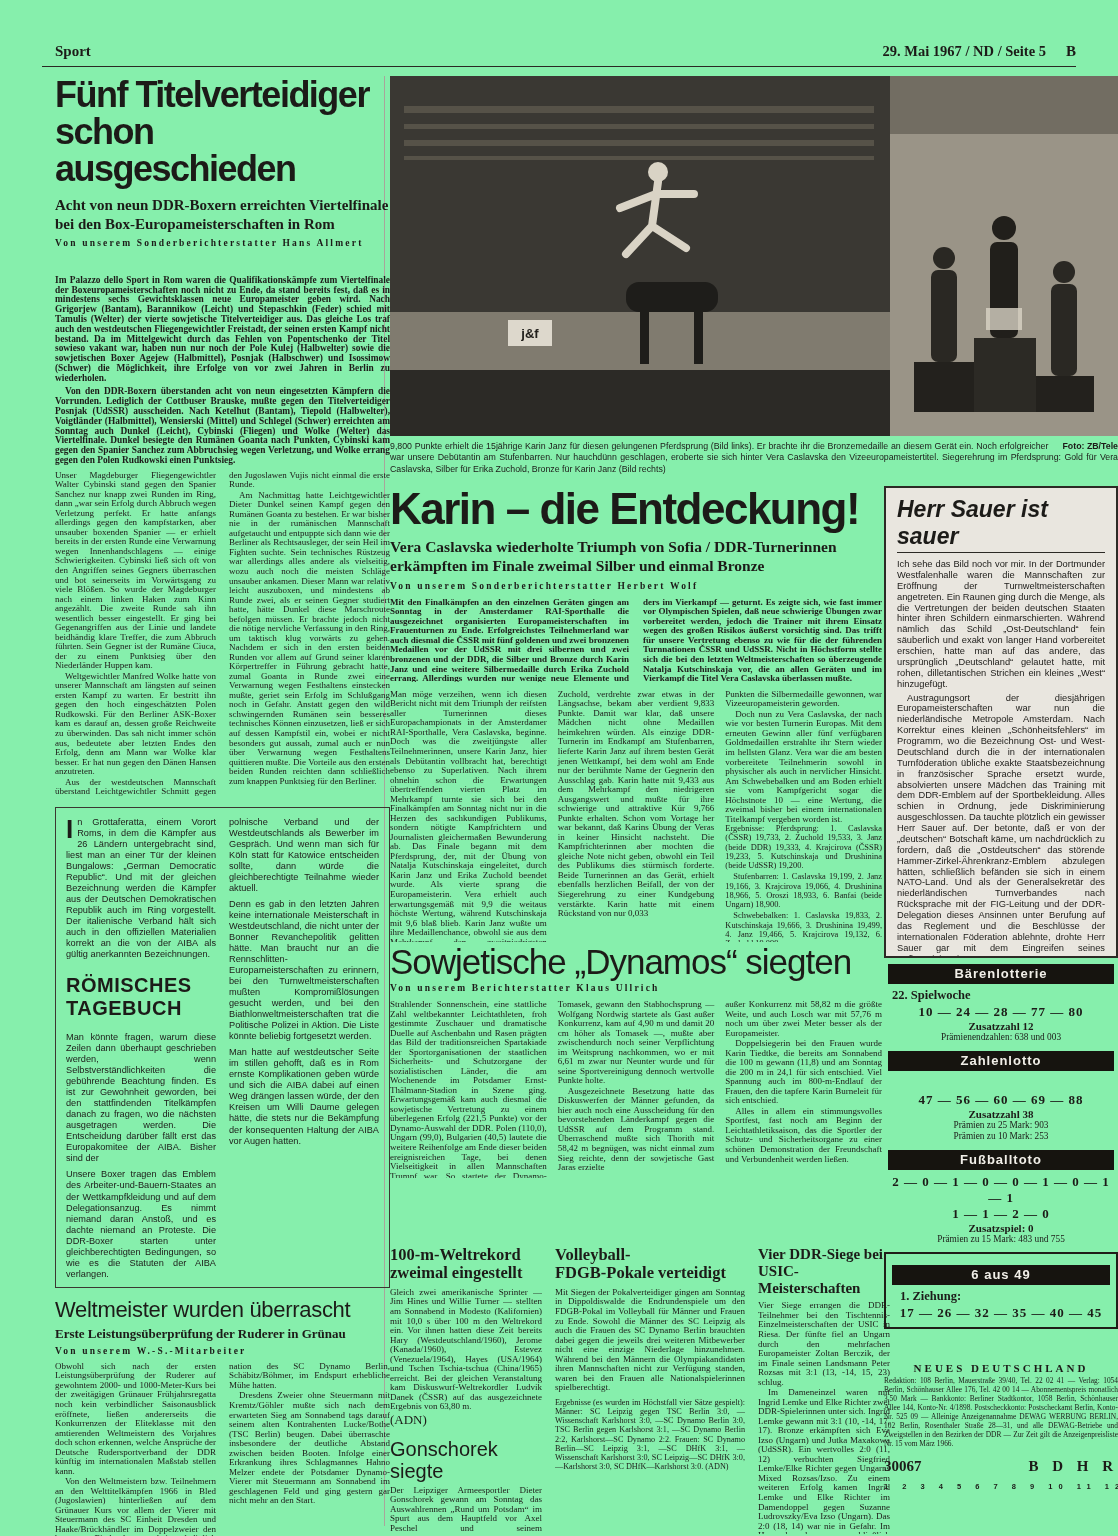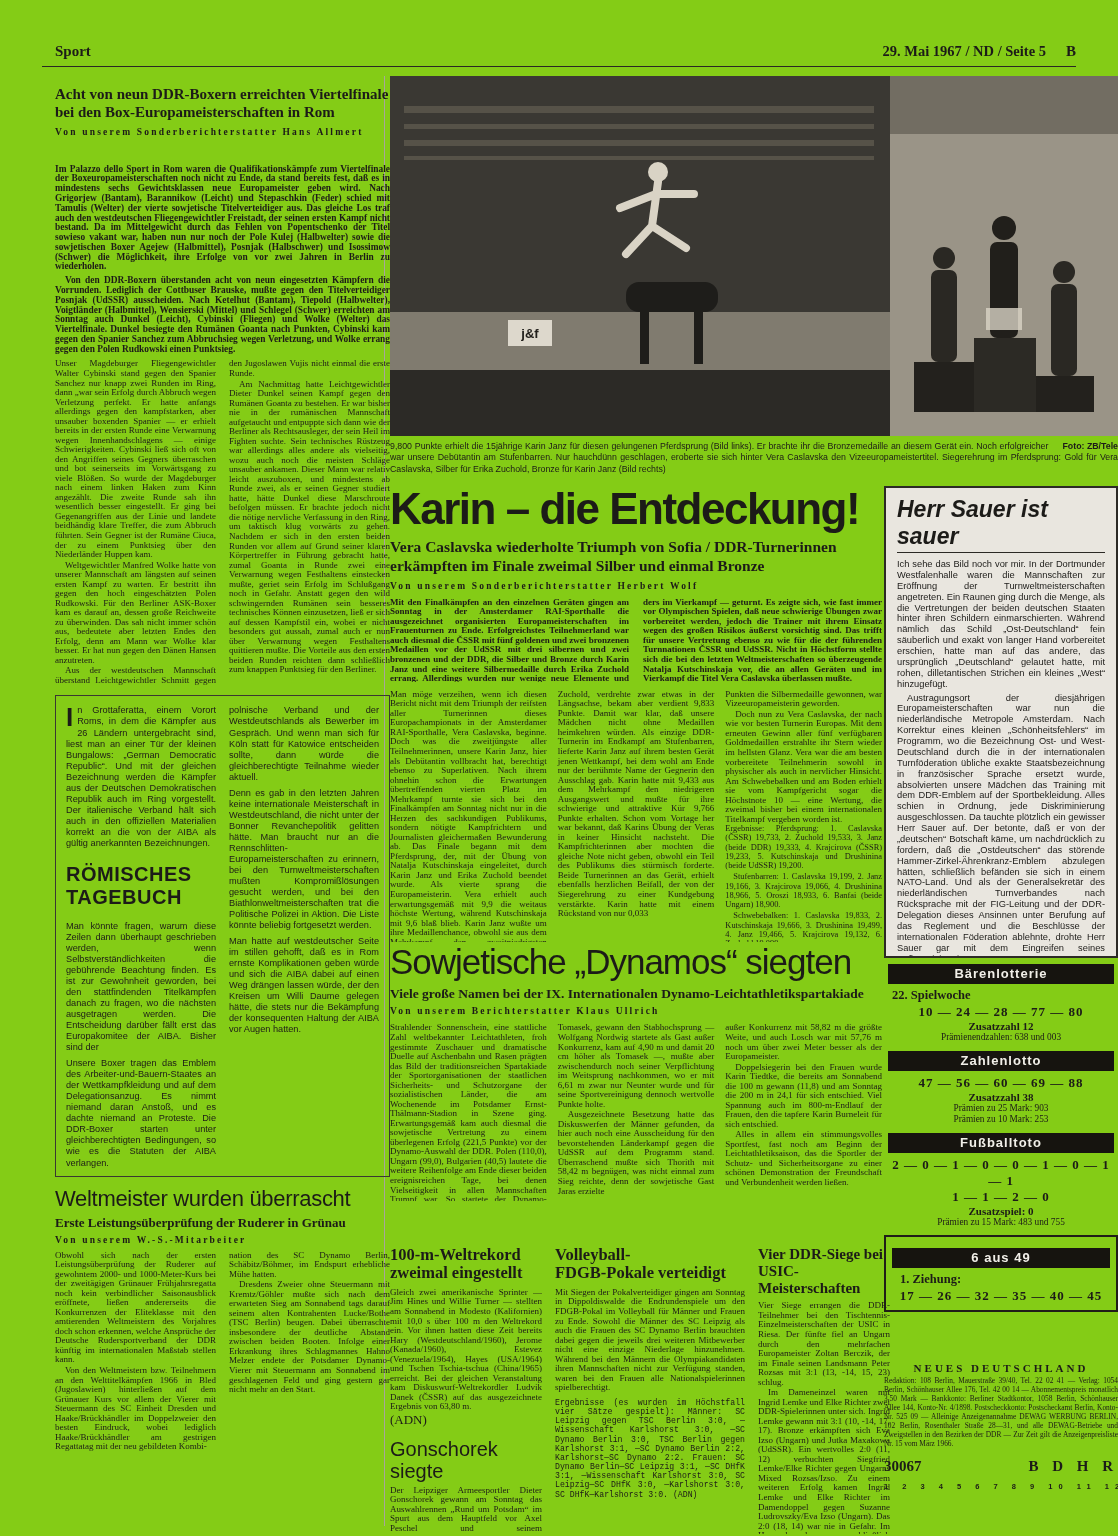--- a/index.html
+++ b/index.html
@@ -1,16 +1,16 @@
 <!DOCTYPE html>
 <html><head>
 <meta charset="utf-8">
 <style>
   html,body{margin:0;padding:0;background:#b0aca3;}
-  .page{position:relative;width:1118px;height:1536px;margin:0 auto;background:#84cc16;
+  .page{position:relative;width:1118px;height:1536px;margin:0 auto;background:#86efac;
         color:#1c1b18;overflow:hidden;font-family:"Liberation Serif",serif;}
   .page *{box-sizing:border-box;}
 
   
   .masthead{position:absolute;left:55px;right:42px;top:42px;height:22px;
             display:flex;justify-content:space-between;align-items:baseline;}
   .masthead .sec{font:bold 15px "Liberation Serif",serif;}
   .masthead .dat{font:bold 14.5px "Liberation Serif",serif;}
   .masthead .ed{font:bold 15px "Liberation Serif",serif;margin-left:16px;}
   .headrule{position:absolute;left:42px;right:42px;top:66px;border-top:1.5px solid #2a2823;}
@@ -76,21 +76,21 @@
   .dyn-by{margin:4px 0 7px;}
   .dyn-body{display:flex;gap:11px;height:178px;overflow:hidden;}
   .dyn-body > div{flex:1;}
 
   
   .bottomrow{position:absolute;left:390px;top:1246px;width:500px;height:288px;display:flex;gap:13px;overflow:hidden;}
   .b1{width:152px;} .b2{width:190px;} .b3{width:132px;}
   .brow-hl{font:bold 16.5px/1.12 "Liberation Serif",serif;margin-bottom:5px;}
   .brow-hl2{font:400 20px/1.1 "Liberation Sans",sans-serif;margin:10px 0 4px;}
   .adn{text-align:left;font-size:13px;}
-  .resultsmall p{font-size:8.2px;line-height:1.12;text-align:justify;font-family:Liberation Mono, monospace;}
+  .resultsmall p{font-size:8.2px;line-height:1.12;text-align:justify;}
 
   
   .sidebar{position:absolute;left:884px;top:964px;width:234px;height:394px;overflow:hidden;}
   .lbar{background:#16140f;color:#f1efe8;font:bold 13px "Liberation Sans",sans-serif;
         text-align:center;padding:2px 0 3px;letter-spacing:1px;margin:0 4px;}
   .lweek{font:bold 12.5px "Liberation Serif",serif;margin:4px 0 1px 8px;}
   .lnums{font:bold 13px "Liberation Serif",serif;text-align:center;letter-spacing:1px;}
   .lzus{font:bold 11px "Liberation Serif",serif;text-align:center;}
   .lpra{font:9.3px "Liberation Serif",serif;text-align:center;line-height:1.25;}
   .lsec{margin-bottom:7px;}
@@ -117,20 +117,21 @@
     <span class="sec">Sport</span>
     <span>
       <span class="dat">29. Mai 1967 / ND / Seite 5</span>
       <span class="ed">B</span>
     </span>
   </div>
   <div class="headrule"></div>
   <div class="vrule" style="left:384px;"></div>
 
   <div class="leftblock">
+    <h1 class="box-hl">Fünf Titelverteidiger schon ausgeschieden</h1>
     <div class="subhead box-sub">Acht von neun DDR-Boxern erreichten Viertelfinale bei den Box-Europameisterschaften in Rom</div>
     <div class="byline box-by">Von unserem Sonderberichterstatter Hans Allmert</div>
     <div class="lead">
         <p>Im Palazzo dello Sport in Rom waren die Qualifikationskämpfe zum Viertelfinale der Boxeuropameisterschaften noch nicht zu Ende, da stand bereits fest, daß es in mindestens sechs Gewichtsklassen neue Europameister geben wird. Nach Grigorjew (Bantam), Barannikow (Leicht) und Stepaschkin (Feder) schied mit Tamulis (Welter) der vierte sowjetische Titelverteidiger aus. Das gleiche Los traf auch den westdeutschen Fliegengewichtler Freistadt, der seinen ersten Kampf nicht bestand. Da im Mittelgewicht durch das Fehlen von Popentschenko der Titel sowieso vakant war, haben nun nur noch der Pole Kulej (Halbwelter) sowie die sowjetischen Boxer Agejew (Halbmittel), Posnjak (Halbschwer) und Isossimow (Schwer) die Möglichkeit, ihre Erfolge von vor zwei Jahren in Berlin zu wiederholen.</p>
         <p>Von den DDR-Boxern überstanden acht von neun eingesetzten Kämpfern die Vorrunden. Lediglich der Cottbuser Brauske, mußte gegen den Titelverteidiger Posnjak (UdSSR) ausscheiden. Nach Ketelhut (Bantam), Tiepold (Halbwelter), Voigtländer (Halbmittel), Wensierski (Mittel) und Schlegel (Schwer) erreichten am Sonntag auch Dunkel (Leicht), Cybinski (Fliegen) und Wolke (Welter) das Viertelfinale. Dunkel besiegte den Rumänen Goanta nach Punkten, Cybinski kam gegen den Spanier Sanchez zum Abbruchsieg wegen Verletzung, und Wolke errang gegen den Polen Rudkowski einen Punktsieg.</p>
       </div>
     <div class="twocol bodycol">
         <p>Unser Magdeburger Fliegengewichtler Walter Cybinski stand gegen den Spanier Sanchez nur knapp zwei Runden im Ring, dann „war sein Erfolg durch Abbruch wegen Verletzung perfekt. Er hatte anfangs allerdings gegen den kampfstarken, aber unsauber boxenden Spanier — er erhielt bereits in der ersten Runde eine Verwarnung wegen Innenhandschlagens — einige Schwierigkeiten. Cybinski ließ sich oft von den Angriffen seines Gegners überraschen und bot seinerseits im Vorwärtsgang zu viele Blößen. So wurde der Magdeburger nach einem linken Haken zum Kinn angezählt. Die zweite Runde sah ihn wesentlich besser eingestellt. Er ging bei Gegenangriffen aus der Linie und landete beidhändig klare Treffer, die zum Abbruch führten. Sein Gegner ist der Rumäne Ciuca, der zu einem Punktsieg über den Niederländer Huppen kam.</p>
         <p>Weltgewichtler Manfred Wolke hatte von unserer Mannschaft am längsten auf seinen ersten Kampf zu warten. Er bestritt ihn gegen den hoch eingeschätzten Polen Rudkowski. Für den Berliner ASK-Boxer kam es darauf an, dessen große Reichweite zu überwinden. Das sah nicht immer schön aus, bedeutete aber letzten Endes den Erfolg, denn am Mann war Wolke klar besser. Er hat nun gegen den Dänen Hansen anzutreten.</p>
         <p>Aus der westdeutschen Mannschaft überstand Leichtgewichtler Schmitt gegen den Jugoslawen Vujis nicht einmal die erste Runde.</p>
@@ -250,21 +251,20 @@
     <div class="sauer-t">Herr Sauer ist sauer</div>
     <div>
         <p>Ich sehe das Bild noch vor mir. In der Dortmunder Westfalenhalle waren die Mannschaften zur Eröffnung der Turnweltmeisterschaften angetreten. Ein Raunen ging durch die Menge, als die Vertretungen der beiden deutschen Staaten hinter ihren Schildern einmarschierten. Während nämlich das Schild „Ost-Deutschland“ fein säuberlich und exakt von langer Hand vorbereitet erschien, hatte man auf das andere, das ursprünglich „Deutschland“ gelautet hatte, mit rohen, dilletantischen Strichen ein kleines „West“ hinzugefügt.</p>
         <p>Austragungsort der diesjährigen Europameisterschaften war nun die niederländische Metropole Amsterdam. Nach Korrektur eines kleinen „Schönheitsfehlers“ im Programm, wo die Bezeichnung Ost- und West-Deutschland durch die in der internationalen Turnföderation übliche exakte Staatsbezeichnung in französischer Sprache ersetzt wurde, absolvierten unsere Mädchen das Training mit dem DDR-Emblem auf der Sportbekleidung. Alles schien in Ordnung, jede Diskriminierung ausgeschlossen. Da tauchte plötzlich ein gewisser Herr Sauer auf. Der betonte, daß er von der „deutschen“ Botschaft käme, um nachdrücklich zu fordern, daß die „Ostdeutschen“ das störende Hammer-Zirkel-Ährenkranz-Emblem abzulegen hätten, schließlich befänden sie sich in einem NATO-Land. Und als der Generalsekretär des niederländischen Turnverbandes nach Rücksprache mit der FIG-Leitung und der DDR-Delegation dieses Ansinnen unter Berufung auf das Reglement und die Beschlüsse der internationalen Föderation ablehnte, drohte Herr Sauer gar mit dem Eingreifen seines Außenministeriums.</p>
       </div>
     
   </div>
 
   <div class="dynamos">
     <h1 class="dyn-hl">Sowjetische „Dynamos“ siegten</h1>
-    <div class="subhead dyn-sub">Viele große Namen bei der IX. Internationalen Dynamo-Leichtathletikspartakiade</div>
     <div class="byline dyn-by">Von unserem Berichterstatter Klaus Ullrich</div>
     <div class="dyn-body bodycol">
       <div>
           <p>Strahlender Sonnenschein, eine stattliche Zahl weltbekannter Leichtathleten, froh gestimmte Zuschauer und dramatische Duelle auf Aschenbahn und Rasen prägten das Bild der traditionsreichen Spartakiade der Sportorganisationen der staatlichen Sicherheits- und Schutzorgane der sozialistischen Länder, die am Wochenende im Potsdamer Ernst-Thälmann-Stadion in Szene ging. Erwartungsgemäß kam auch diesmal die sowjetische Vertretung zu einem überlegenen Erfolg (221,5 Punkte) vor der Dynamo-Auswahl der DDR. Polen (110,0), Ungarn (99,0), Bulgarien (40,5) lautete die weitere Reihenfolge am Ende dieser beiden ereignisreichen Tage, bei denen Vielseitigkeit in allen Mannschaften Trumpf war. So startete der Dynamo-Mittelstreckler Mathias Schäfer gleich viermal: Den 800-m-Lauf gewann er in 1:49,7 min, den 1500-m-Lauf in 3:48,4 min und schließlich sah man ihn auch noch in der 4×400-m-Staffel am Start, die den dritten Rang belegte. Der beste Stabhochspringer der ČSSR,</p>
         </div>
       <div>
           <p>Tomasek, gewann den Stabhochsprung — Wolfgang Nordwig startete als Gast außer Konkurrenz, kam auf 4,90 m und damit 20 cm höher als Tomasek —, mußte aber zwischendurch noch seiner Verpflichtung im Weitsprung nachkommen, wo er mit 6,61 m zwar nur Neunter wurde und für seine Sportvereinigung dennoch wertvolle Punkte holte.</p>
           <p>Ausgezeichnete Besetzung hatte das Diskuswerfen der Männer gefunden, da hier auch noch eine Ausscheidung für den bevorstehenden Länderkampf gegen die UdSSR auf dem Programm stand. Überraschend mußte sich Thorith mit 58,42 m begnügen, was nicht einmal zum Sieg reichte, denn der sowjetische Gast Jaras erzielte</p>
         </div>
       <div>
@@ -314,21 +314,21 @@
   <div class="sidebar">
     <div class="lsec">
       <div class="lbar">Bärenlotterie</div>
       <div class="lweek">22. Spielwoche</div>
       <div class="lnums">10 — 24 — 28 — 77 — 80</div>
       <div class="lzus">Zusatzzahl 12</div>
       <div class="lpra">Prämienendzahlen: 638 und 003</div>
     </div>
     <div class="lsec">
       <div class="lbar">Zahlenlotto</div>
-      <div class="lnums" style="margin-top:4px">47 — 56 — 60 — 69 — 88</div>
+      <div class="lnums" style="margin-top:21px">47 — 56 — 60 — 69 — 88</div>
       <div class="lzus">Zusatzzahl 38</div>
       <div class="lpra">Prämien zu 25 Mark: 903</div>
       <div class="lpra">Prämien zu 10 Mark: 253</div>
     </div>
     <div class="lsec">
       <div class="lbar">Fußballtoto</div>
       <div class="lnums" style="margin-top:4px">2 — 0 — 1 — 0 — 0 — 1 — 0 — 1 — 1</div>
       <div class="lnums">1 — 1 — 2 — 0</div>
       <div class="lzus">Zusatzspiel: 0</div>
       <div class="lpra">Prämien zu 15 Mark: 483 und 755</div>

